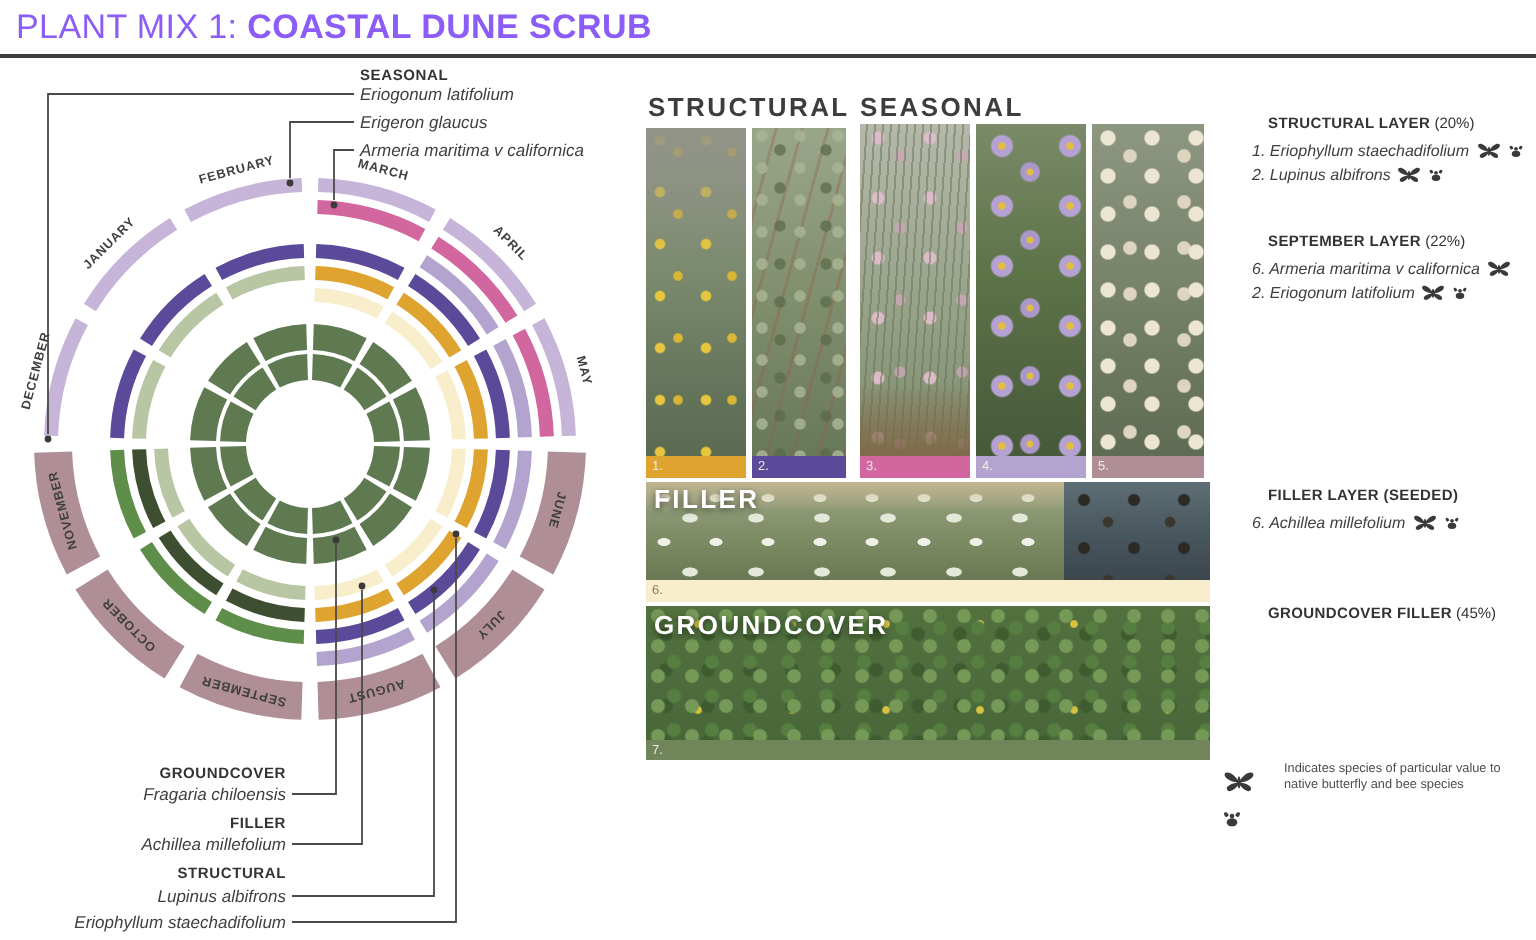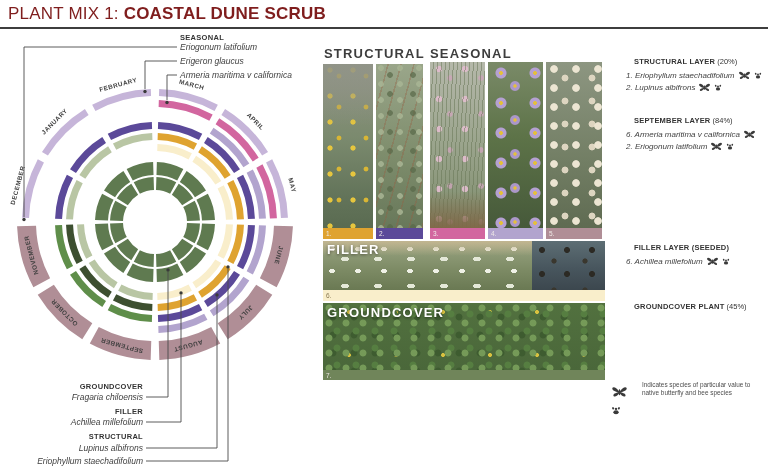--- a/index.html
+++ b/index.html
@@ -1,19 +1,19 @@
 <!DOCTYPE html>
 <html><head>
 <meta charset="utf-8">
 <style>
   html,body{margin:0;padding:0;background:#fff;}
   #page{position:relative;width:768px;height:470px;background:#fff;overflow:hidden;
         font-family:"Liberation Sans",sans-serif;}
   
-  #title{position:absolute;left:8px;top:4px;font-size:17px;color:#7f1d1d;letter-spacing:.2px;white-space:nowrap;}
+  #title{position:absolute;left:8px;top:4px;font-size:17px;color:#8b5cf6;letter-spacing:.2px;white-space:nowrap;}
   #title .bold{font-weight:bold;}
   #rule{position:absolute;left:0;top:27px;width:768px;height:2px;background:#3e3e3e;}
   
   .mlabel{font-family:"Liberation Sans",sans-serif;font-size:6.3px;font-weight:bold;fill:#3f3f3f;letter-spacing:.5px;}
   .sp-head{font-family:"Liberation Sans",sans-serif;font-size:7.5px;font-weight:bold;fill:#333;letter-spacing:.3px;}
   .sp-label{font-family:"Liberation Sans",sans-serif;font-size:8.5px;font-style:italic;fill:#3f3f3f;}
   .end{text-anchor:end;}
   
   .gal-h{position:absolute;font-size:13px;font-weight:bold;letter-spacing:1.2px;color:#3d3d3d;}
   .gal-h.ov{color:#fff;text-shadow:0 1px 3px rgba(0,0,0,.5);z-index:3;}
@@ -254,21 +254,21 @@
         <path d="M10 7 C7 1.5 2.5 .3 1.6 2.2 C.8 4.4 5 7 9.3 7.3 C5.5 7.8 2 9.6 3 11.6 C4.2 13.8 8.2 11 10 8.2 C11.8 11 15.8 13.8 17 11.6 C18 9.6 14.5 7.8 10.7 7.3 C15 7 19.2 4.4 18.4 2.2 C17.5 .3 13 1.5 10 7 Z"></path>
         <ellipse cx="10" cy="7.2" rx=".9" ry="3.6"></ellipse>
       </svg><svg width="8" height="8" viewBox="0 0 12 12" fill="#3a3a3a">
         <ellipse cx="6" cy="7.4" rx="3.2" ry="2.4"></ellipse>
         <circle cx="6" cy="3.6" r="1.4"></circle>
         <path d="M2.4 4.4 Q.4 2.4 1.7 1.4 Q3.4 .8 4 3.4 Z"></path>
         <path d="M9.6 4.4 Q11.6 2.4 10.3 1.4 Q8.6 .8 8 3.4 Z"></path>
       </svg></div>
       </div>
       <div class="lg lg2">
-        <div class="lg-h"><b>SEPTEMBER LAYER</b><span> (84%)</span></div>
+        <div class="lg-h"><b>SEPTEMBER LAYER</b><span> (22%)</span></div>
         <div class="lg-i"><span>6. Armeria maritima v californica</span><svg width="13" height="9" viewBox="0 0 20 14" fill="#3a3a3a">
         <path d="M10 7 C7 1.5 2.5 .3 1.6 2.2 C.8 4.4 5 7 9.3 7.3 C5.5 7.8 2 9.6 3 11.6 C4.2 13.8 8.2 11 10 8.2 C11.8 11 15.8 13.8 17 11.6 C18 9.6 14.5 7.8 10.7 7.3 C15 7 19.2 4.4 18.4 2.2 C17.5 .3 13 1.5 10 7 Z"></path>
         <ellipse cx="10" cy="7.2" rx=".9" ry="3.6"></ellipse>
       </svg></div>
         <div class="lg-i"><span>2. Eriogonum latifolium</span><svg width="13" height="9" viewBox="0 0 20 14" fill="#3a3a3a">
         <path d="M10 7 C7 1.5 2.5 .3 1.6 2.2 C.8 4.4 5 7 9.3 7.3 C5.5 7.8 2 9.6 3 11.6 C4.2 13.8 8.2 11 10 8.2 C11.8 11 15.8 13.8 17 11.6 C18 9.6 14.5 7.8 10.7 7.3 C15 7 19.2 4.4 18.4 2.2 C17.5 .3 13 1.5 10 7 Z"></path>
         <ellipse cx="10" cy="7.2" rx=".9" ry="3.6"></ellipse>
       </svg><svg width="8" height="8" viewBox="0 0 12 12" fill="#3a3a3a">
         <ellipse cx="6" cy="7.4" rx="3.2" ry="2.4"></ellipse>
         <circle cx="6" cy="3.6" r="1.4"></circle>
@@ -282,21 +282,21 @@
         <path d="M10 7 C7 1.5 2.5 .3 1.6 2.2 C.8 4.4 5 7 9.3 7.3 C5.5 7.8 2 9.6 3 11.6 C4.2 13.8 8.2 11 10 8.2 C11.8 11 15.8 13.8 17 11.6 C18 9.6 14.5 7.8 10.7 7.3 C15 7 19.2 4.4 18.4 2.2 C17.5 .3 13 1.5 10 7 Z"></path>
         <ellipse cx="10" cy="7.2" rx=".9" ry="3.6"></ellipse>
       </svg><svg width="8" height="8" viewBox="0 0 12 12" fill="#3a3a3a">
         <ellipse cx="6" cy="7.4" rx="3.2" ry="2.4"></ellipse>
         <circle cx="6" cy="3.6" r="1.4"></circle>
         <path d="M2.4 4.4 Q.4 2.4 1.7 1.4 Q3.4 .8 4 3.4 Z"></path>
         <path d="M9.6 4.4 Q11.6 2.4 10.3 1.4 Q8.6 .8 8 3.4 Z"></path>
       </svg></div>
       </div>
       <div class="lg lg4">
-        <div class="lg-h"><b>GROUNDCOVER PLANT</b><span> (45%)</span></div>
+        <div class="lg-h"><b>GROUNDCOVER FILLER</b><span> (45%)</span></div>
       </div>
     </div>
 
   <div id="note">
     <span class="icons">
       <svg width="17" height="12" viewBox="0 0 20 14" fill="#3a3a3a">
         <path d="M10 7 C7 1.5 2.5 .3 1.6 2.2 C.8 4.4 5 7 9.3 7.3 C5.5 7.8 2 9.6 3 11.6 C4.2 13.8 8.2 11 10 8.2 C11.8 11 15.8 13.8 17 11.6 C18 9.6 14.5 7.8 10.7 7.3 C15 7 19.2 4.4 18.4 2.2 C17.5 .3 13 1.5 10 7 Z"></path>
         <ellipse cx="10" cy="7.2" rx=".9" ry="3.6"></ellipse>
       </svg>
       <svg width="10" height="10" viewBox="0 0 12 12" fill="#3a3a3a">

